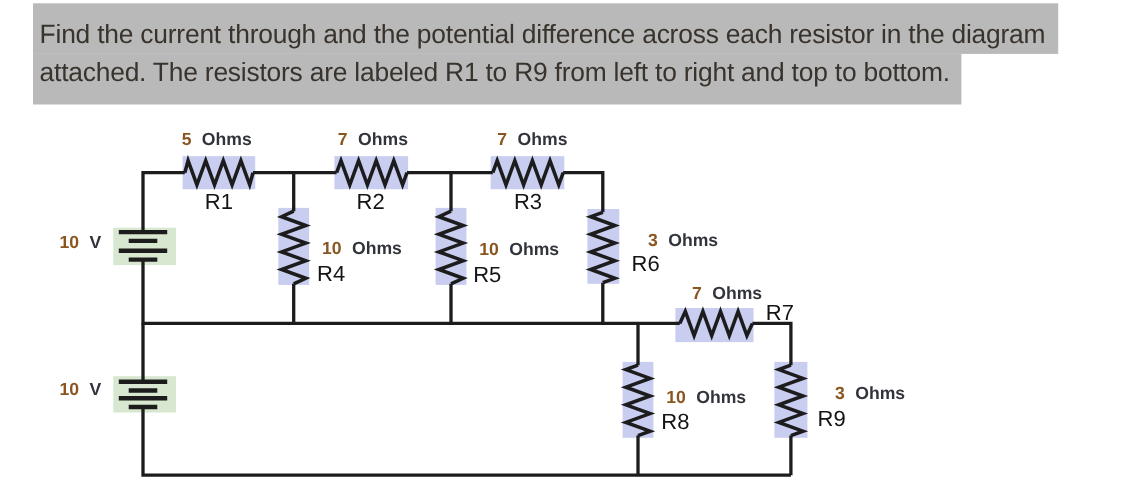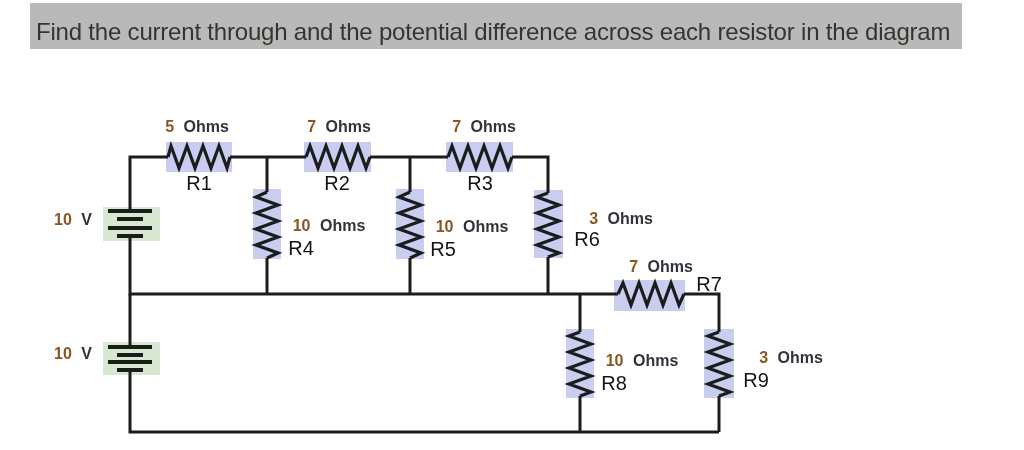--- a/index.html
+++ b/index.html
@@ -43,20 +43,21 @@
   .val    { font-family: "Liberation Sans", sans-serif; font-size: 16px; font-weight: bold; text-anchor: middle; }
   .rlabel { font-family: "Liberation Sans", sans-serif; font-size: 20px; text-anchor: middle; }
 </style>
 </head>
 <body>
 
 <div class="screen">
 
   <div class="problem">
     <div class="problem-line line1">Find the current through and the potential difference across each resistor in the diagram</div>
+    <div class="problem-line line2">attached. The resistors are labeled R1 to R9 from left to right and top to bottom.</div>
   </div>
 
   <svg class="circuit" viewBox="0 0 1024 450">
 
     <g>
       <rect x="166" y="142" width="66" height="30" fill="#c9cdf0"></rect>
       <rect x="304" y="142" width="67" height="30" fill="#c9cdf0"></rect>
       <rect x="446" y="142" width="67" height="30" fill="#c9cdf0"></rect>
       <rect x="253" y="189" width="28" height="70" fill="#c9cdf0"></rect>
       <rect x="396" y="189" width="28" height="70" fill="#c9cdf0"></rect>

